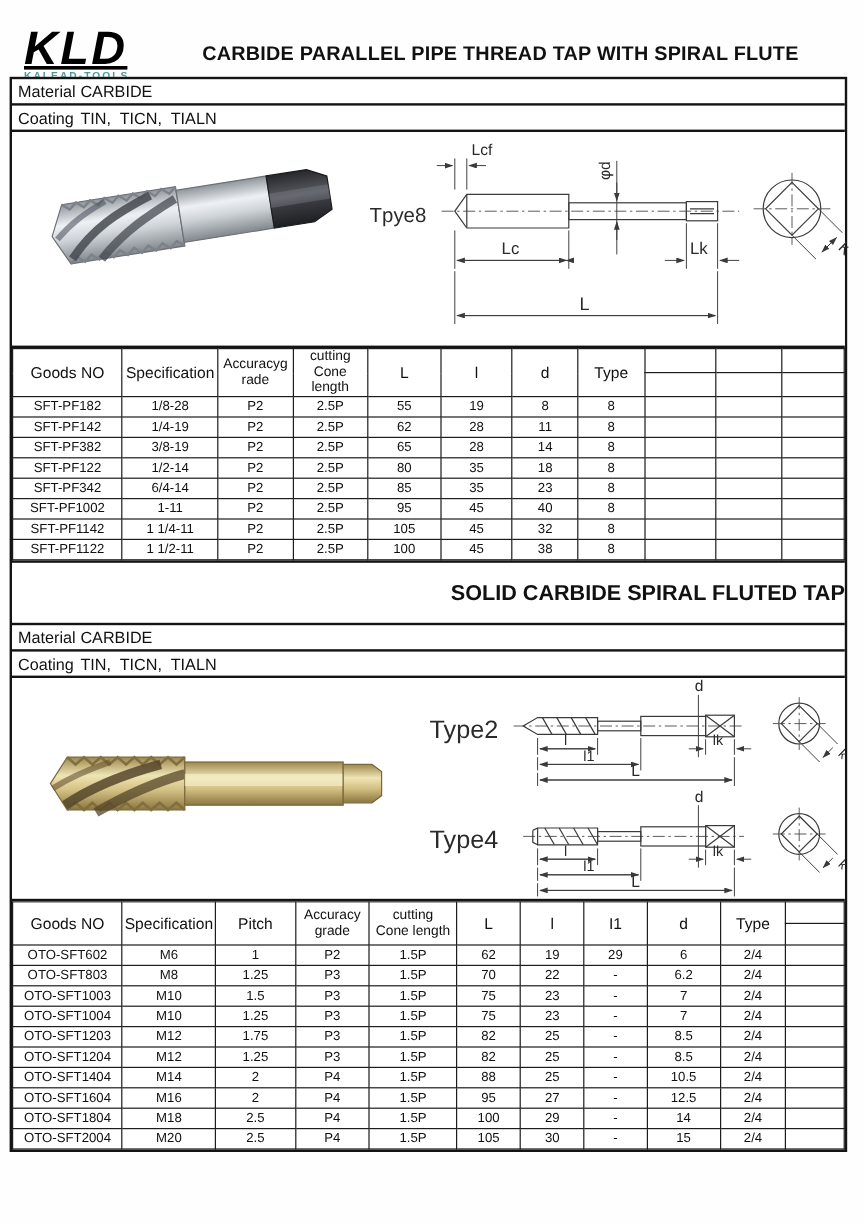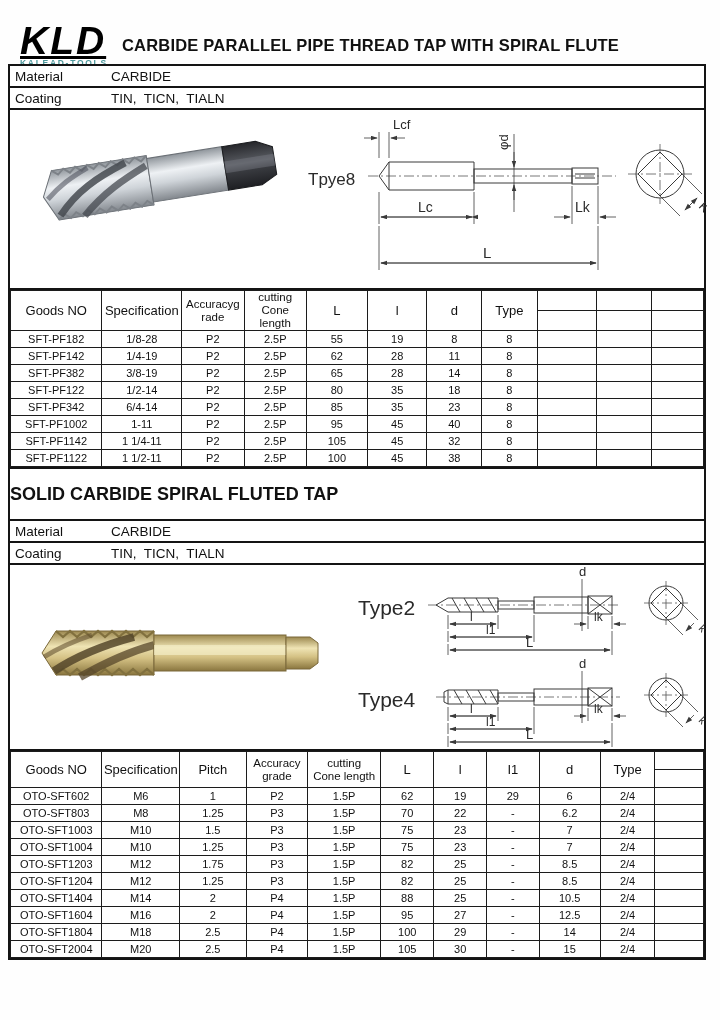--- a/index.html
+++ b/index.html
@@ -6,39 +6,39 @@
   html,body { background:#ffffff; }
   .page {
     position:relative; width:720px; height:1020px; background:#fefefe;
     font-family:"Liberation Sans", sans-serif; color:#111; overflow:hidden;
   }
   
   .brand { position:absolute; left:20px; top:26px; width:110px; }
   .brand-kld { font-style:italic; font-weight:700; font-size:39px; line-height:30px;
                letter-spacing:2px; color:#000000;text-decoration:underline; }
   .brand-sub { font-size:8.5px; font-weight:700; letter-spacing:1.7px; color:#4E989C; margin-top:2px; }
-  .page-title { position:absolute; left:122px; top:36px; width:590px; text-align:left;
+  .page-title { position:absolute; left:122px; top:36px; width:590px; text-align:center;
                 font-size:16.5px; font-weight:700; letter-spacing:.2px; }
   
   .doc { position:absolute; left:8px; top:64px; width:698px; border:2px solid #141414; background:#fff; }
   .info-row { height:22px; border-bottom:2px solid #141414; display:flex; align-items:center;
-              padding-left:5px; font-size:13.5px;gap:44px; }
+              padding-left:5px; font-size:13.5px; }
   .info-label { width:52px; }
   .info-value { white-space:pre; }
   .fig { position:relative; border-bottom:2px solid #141414; background:#fff; }
   .fig1 { height:180px; }
   .fig2 { height:186px; }
   .photo1 { position:absolute; left:22px; top:10px; }
   .photo2 { position:absolute; left:24px; top:50px; }
   .tpye8-label { position:absolute; left:298px; top:60px; font-size:17px; color:#2a2a2a; }
   .tdraw1 { position:absolute; left:352px; top:2px; }
   .t2draw { position:absolute; left:338px; top:0px; }
   .t4draw { position:absolute; left:338px; top:92px; }
   .section-title { height:52px; border-bottom:2px solid #141414; display:flex; flex-direction:column;
-                   justify-content:center; text-align:left; font-size:18px; font-weight:700; line-height:25px; }
+                   justify-content:center; text-align:right; font-size:18px; font-weight:700; line-height:25px; }
   
   .tbl-wrap1 { border-bottom:2px solid #141414; }
   table.spec { width:100%; border-collapse:collapse; table-layout:fixed; }
   .spec th, .spec td { border:1.5px solid #1c1c1c; text-align:center; vertical-align:middle; padding:0; }
   .spec thead th { font-weight:400; font-size:13px; height:18px; }
   .spec thead th div.hl2 { font-size:11.5px; line-height:13px; }
   .spec tbody td { font-size:11px; height:17px; }
   
   .ln  { stroke:#3a3a3a; stroke-width:1; fill:none; }
   .cl  { stroke:#555; stroke-width:0.8; fill:none; stroke-dasharray:10 3 2 3; }

